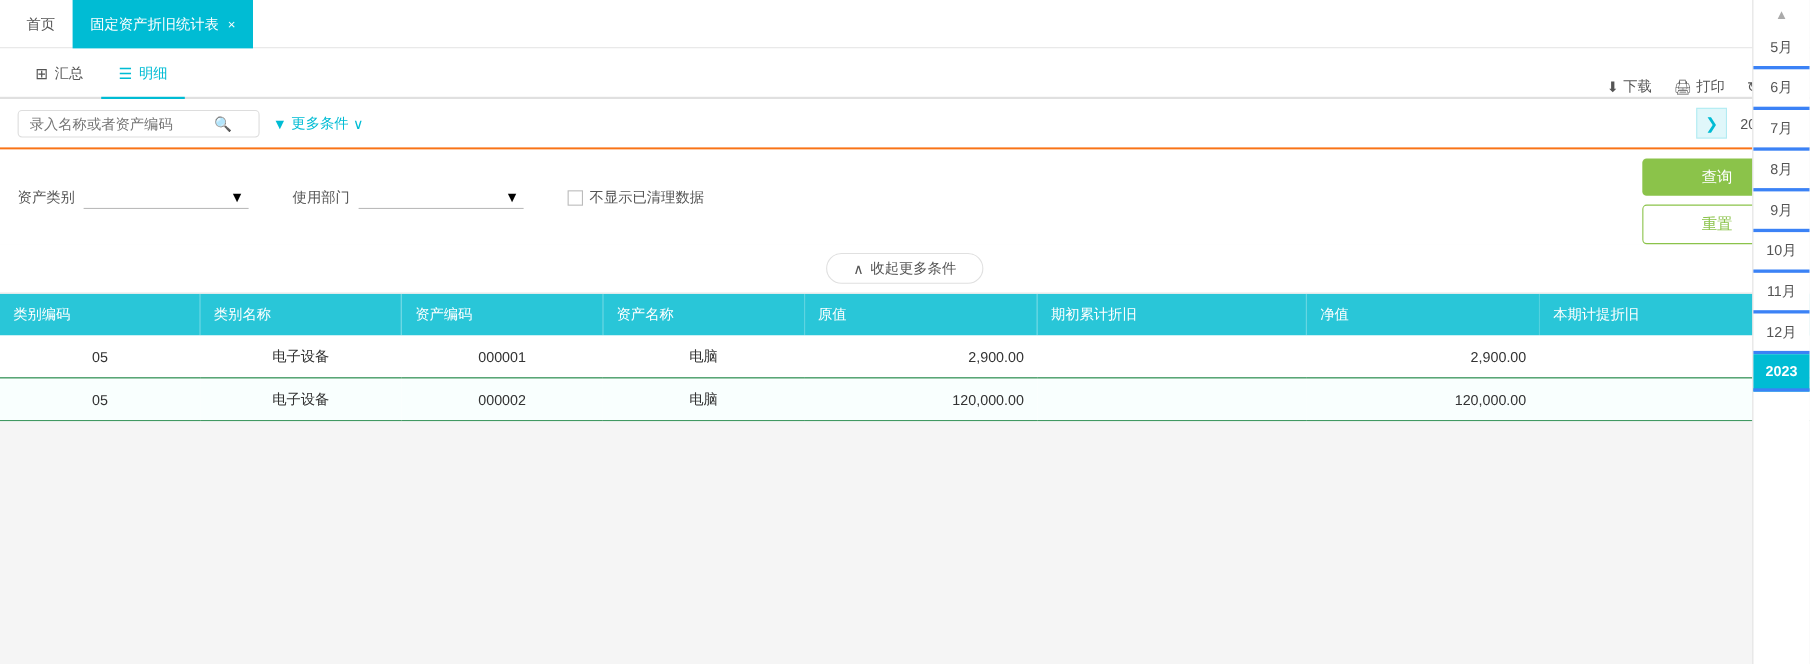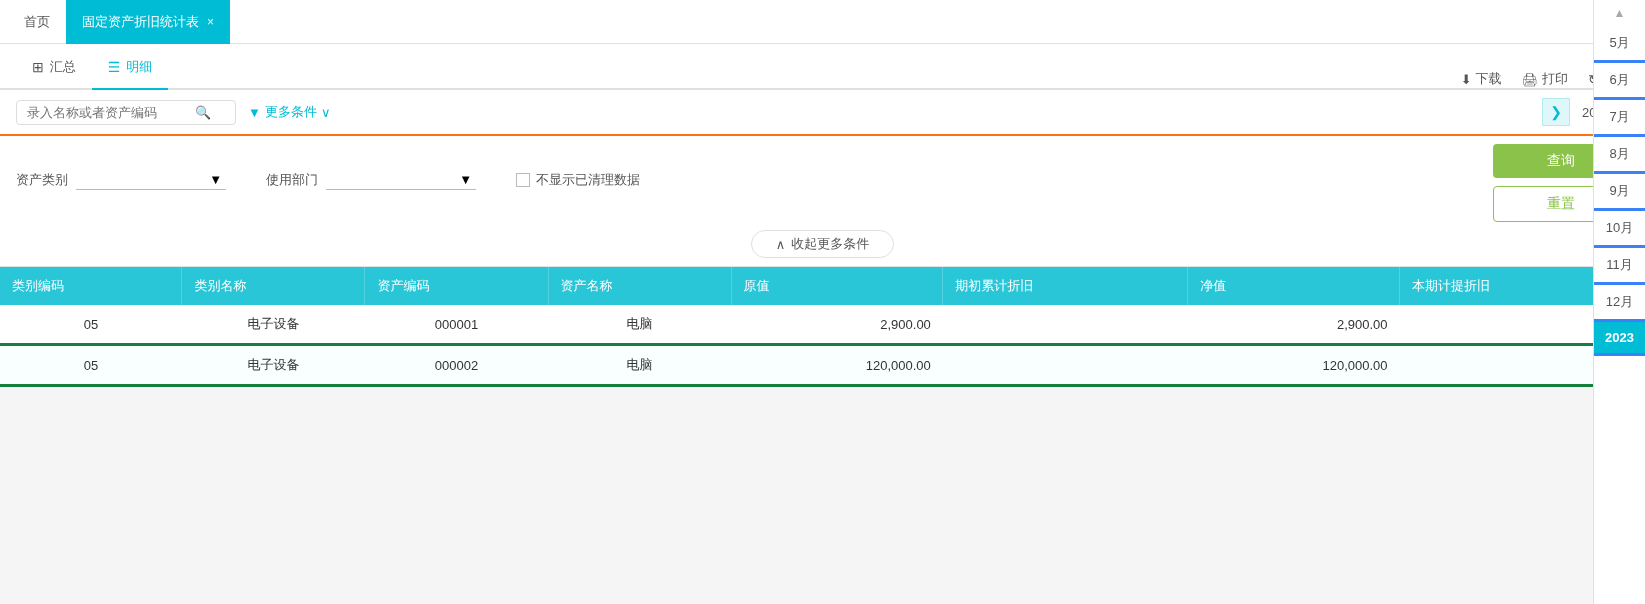--- a/index.html
+++ b/index.html
@@ -100,21 +100,21 @@
 
     
     .table-wrap { background: #fff; overflow-x: auto; }
     table { width: 100%; border-collapse: collapse; }
     thead tr { background: #29c6d8; }
     thead th {
       color: #fff; font-size: 13px; font-weight: 500; padding: 10px 12px;
       text-align: left; border-right: 1px solid rgba(255,255,255,0.2);
       white-space: nowrap;
     }
-    tbody tr { border-bottom: 3px solid #15803d; }
+    tbody tr { border-bottom: 1px solid #15803d; }
     tbody tr:nth-child(odd) { background: #fff; }
     tbody tr:nth-child(even) { background: #f9fffe; }
     tbody td { padding: 10px 12px; font-size: 13px; color: #333; text-align: center; }
     tbody td.num { text-align: right; }
     .total-row { background: #e0f7fa !important; }
     .total-row td { color: #333; font-size: 13px; }
     .total-icon { font-size: 12px; color: #00bcd4; margin-right: 4px; }
 
     
     .month-panel {

